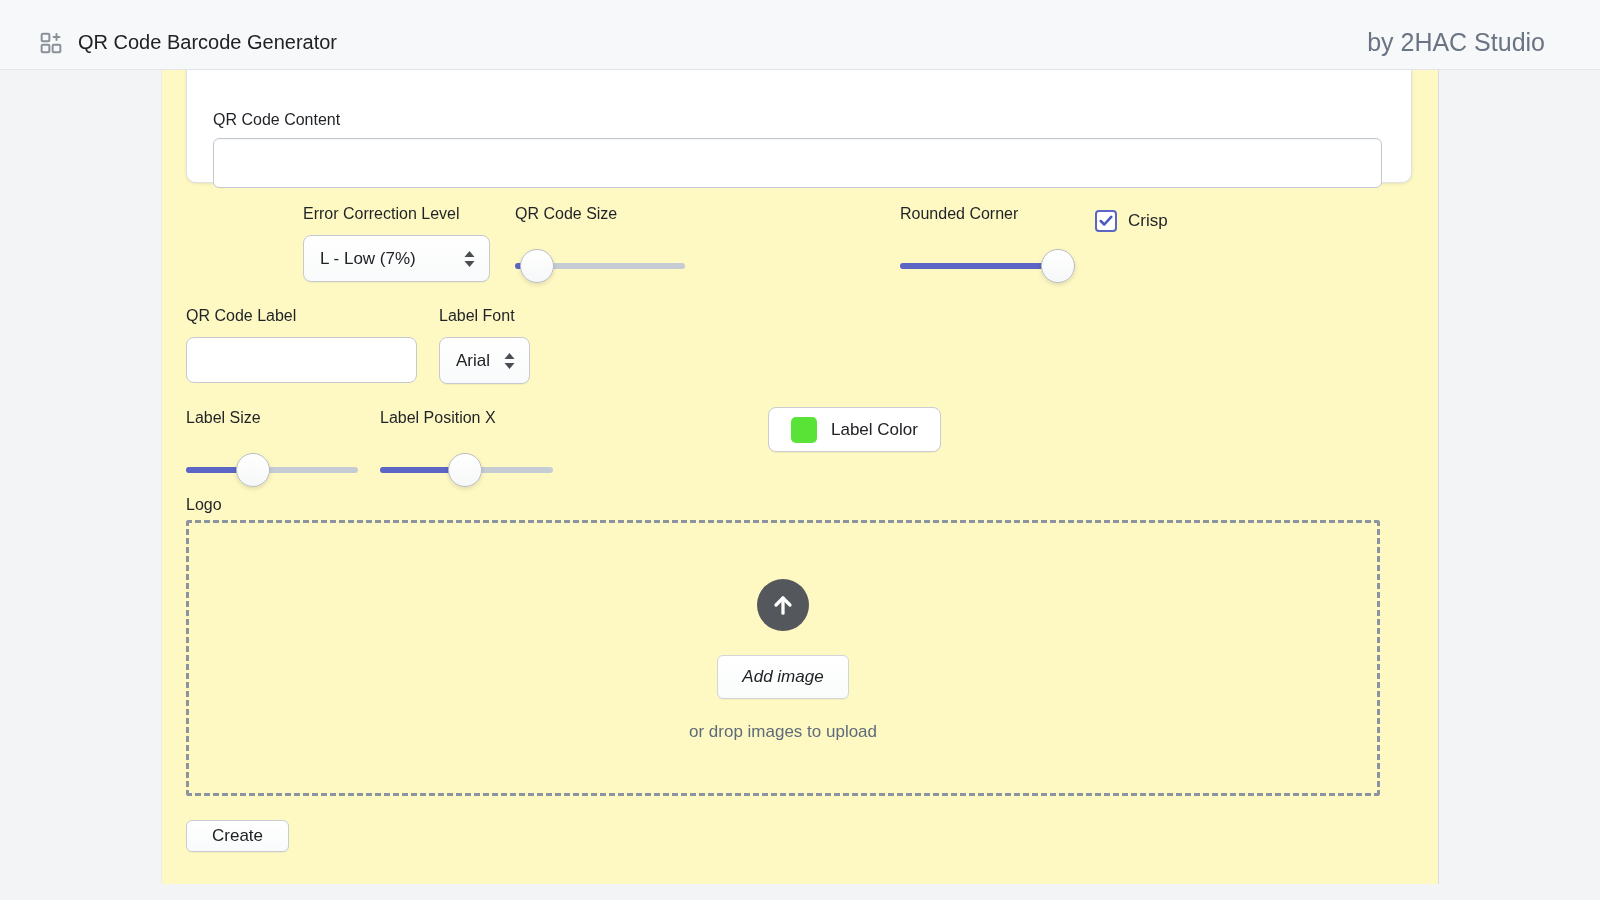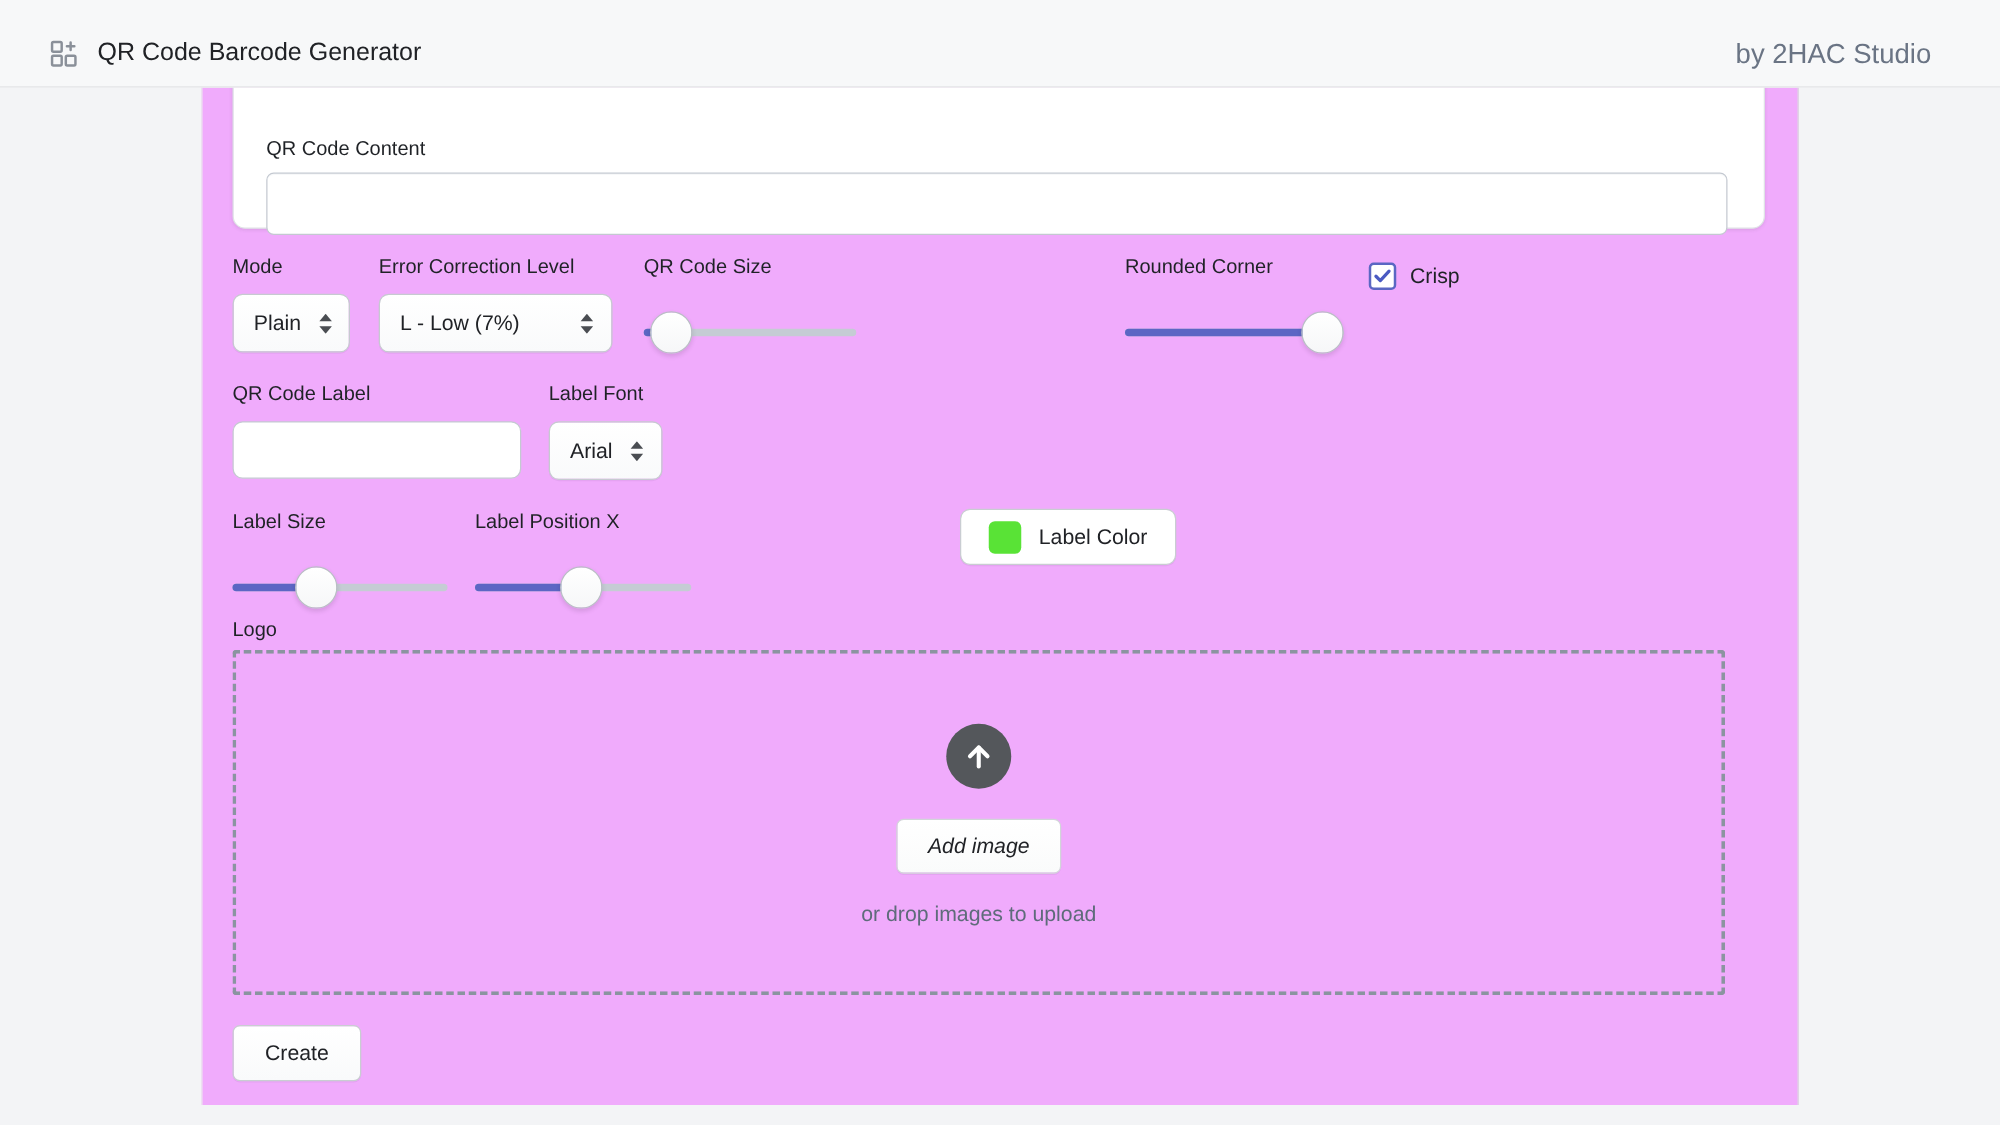--- a/index.html
+++ b/index.html
@@ -8,26 +8,26 @@
   body { background:#f3f4f6; position:relative; }
 
   
   .app-header {
     position:absolute; left:0; top:0; width:1600px; height:70px;
     background:#f7f8f9; border-bottom:1px solid #e3e4e6;
     display:flex; align-items:center; padding:16px 55px 0 40px; z-index:30;
   }
   .app-header .hicon { width:22px; height:22px; margin-right:16px; display:flex; }
   .app-title { font-size:20px; color:#202226; font-weight:400; }
-  .app-byline { margin-left:auto; font-size:22px; color:#6a7484; }
+  .app-byline { margin-left:auto; font-size:25px; color:#6a7484; }
 
   
   .panel {
     position:absolute; left:161px; top:70px; width:1278px; height:814px;
-    background:#f0abfc; border-left:1px solid #ececee; border-right:1px solid #dadcdf;
+    background:#fef9c3; border-left:1px solid #ececee; border-right:1px solid #dadcdf;
     overflow:hidden; z-index:10;
   }
   .group { position:absolute; }
   .field-label { font-size:16px; color:#1f2226; white-space:nowrap; }
 
   
   .content-card {
     position:absolute; left:24px; top:-37px; width:1226px; height:150px;
     background:#fff; border:1px solid #dfe2e6; border-radius:10px;
     box-shadow:0 1px 3px rgba(63,63,68,0.12);
@@ -111,21 +111,21 @@
     margin-top:24px; height:44px; padding:0 24px;
     border:1px solid #d2d5d9; border-radius:6px;
     background:linear-gradient(#ffffff,#fafbfb);
     box-shadow:0 1px 0 rgba(22,29,37,0.05);
     font-family:inherit; font-size:17px; color:#202226; cursor:pointer;font-style:italic;
   }
   .drop-hint { margin-top:23px; font-size:17px; color:#5e6b7a; }
 
   
   .create-btn {
-    position:absolute; left:24px; top:750px; height:45px; padding:4px 25px;
+    position:absolute; left:24px; top:750px; height:32px; padding:4px 25px;
     border:1px solid #c9cdd2; border-radius:6px;
     background:linear-gradient(#ffffff,#f9fafb);
     box-shadow:0 1px 0 rgba(22,29,37,0.05);
     font-family:inherit; font-size:17px; color:#202226; cursor:pointer;
   }
 </style>
 </head>
 <body>
 
 <div class="app-header">
@@ -141,30 +141,20 @@
   <span class="app-byline">by 2HAC Studio</span>
 </div>
 
 <div class="panel">
 
   <div class="content-card">
     <div class="field-label">QR Code Content</div>
     <textarea class="content-textarea" aria-label="QR Code Content" style=""></textarea>
   </div>
 
-  <div class="group" style="left:24px; top:135px; width:94px;">
-    <div class="field-label">Mode</div>
-    <div class="select-box">
-      <span class="sel-value">Plain</span>
-      <svg class="stepper" viewBox="0 0 11 16" fill="#4a4d52">
-        <path d="M5.5 0 L10.5 6 H0.5 Z"></path>
-          <path d="M5.5 16 L0.5 10 H10.5 Z"></path>
-      </svg>
-    </div>
-  </div>
 
   <div class="group" style="left:141px; top:135px; width:187px;">
     <div class="field-label">Error Correction Level</div>
     <div class="select-box">
       <span class="sel-value">L - Low (7%)</span>
       <svg class="stepper" viewBox="0 0 11 16" fill="#4a4d52">
         <path d="M5.5 0 L10.5 6 H0.5 Z"></path>
           <path d="M5.5 16 L0.5 10 H10.5 Z"></path>
       </svg>
     </div>

